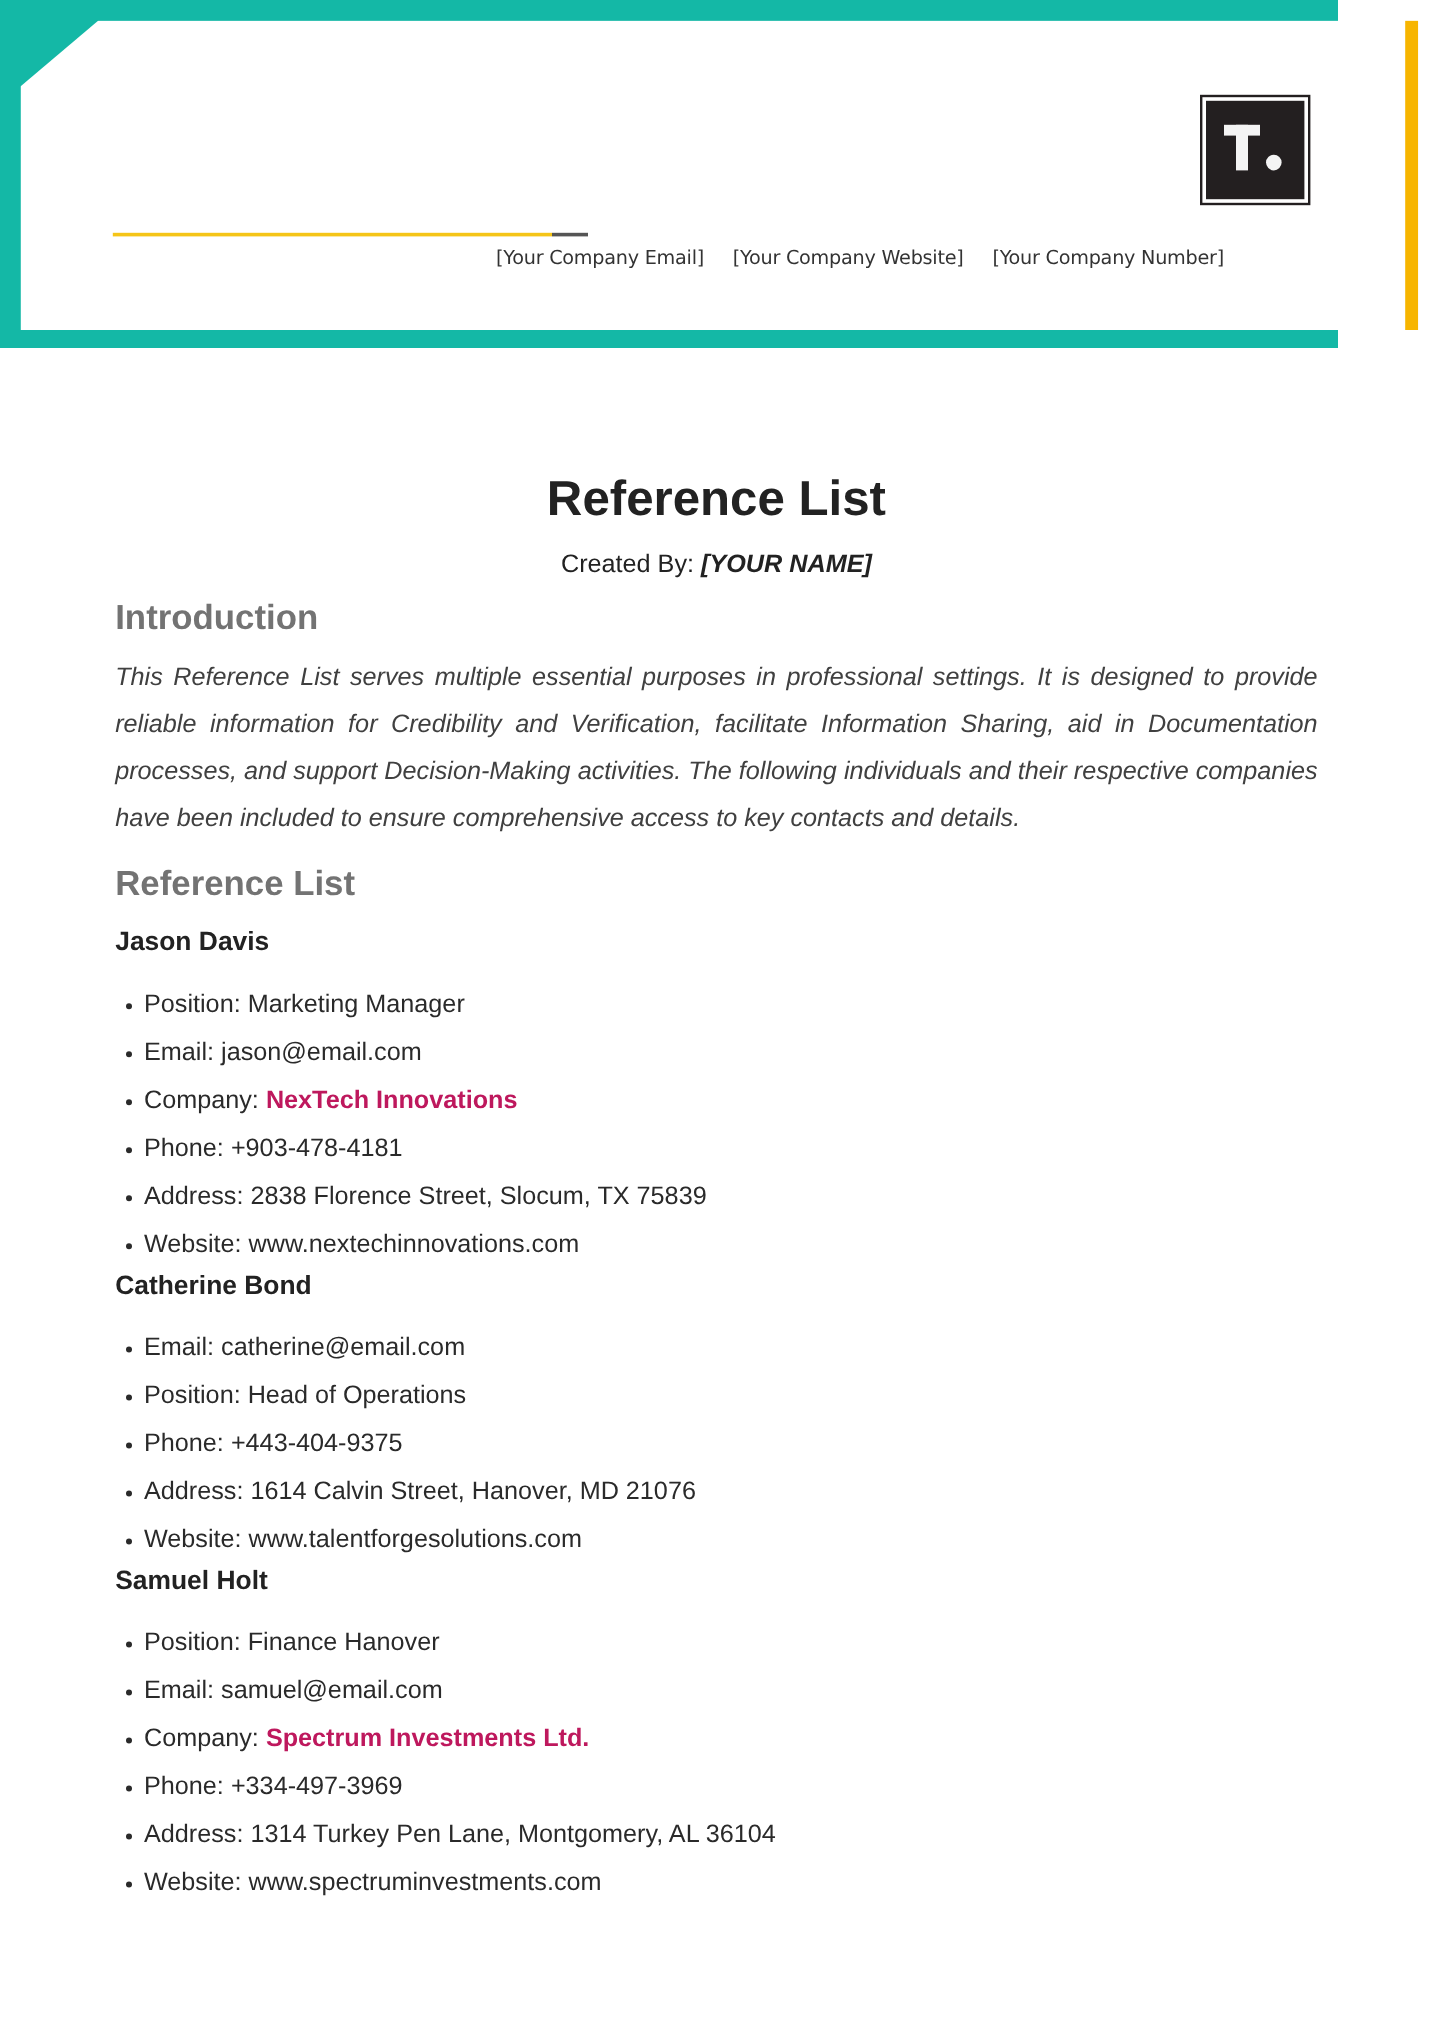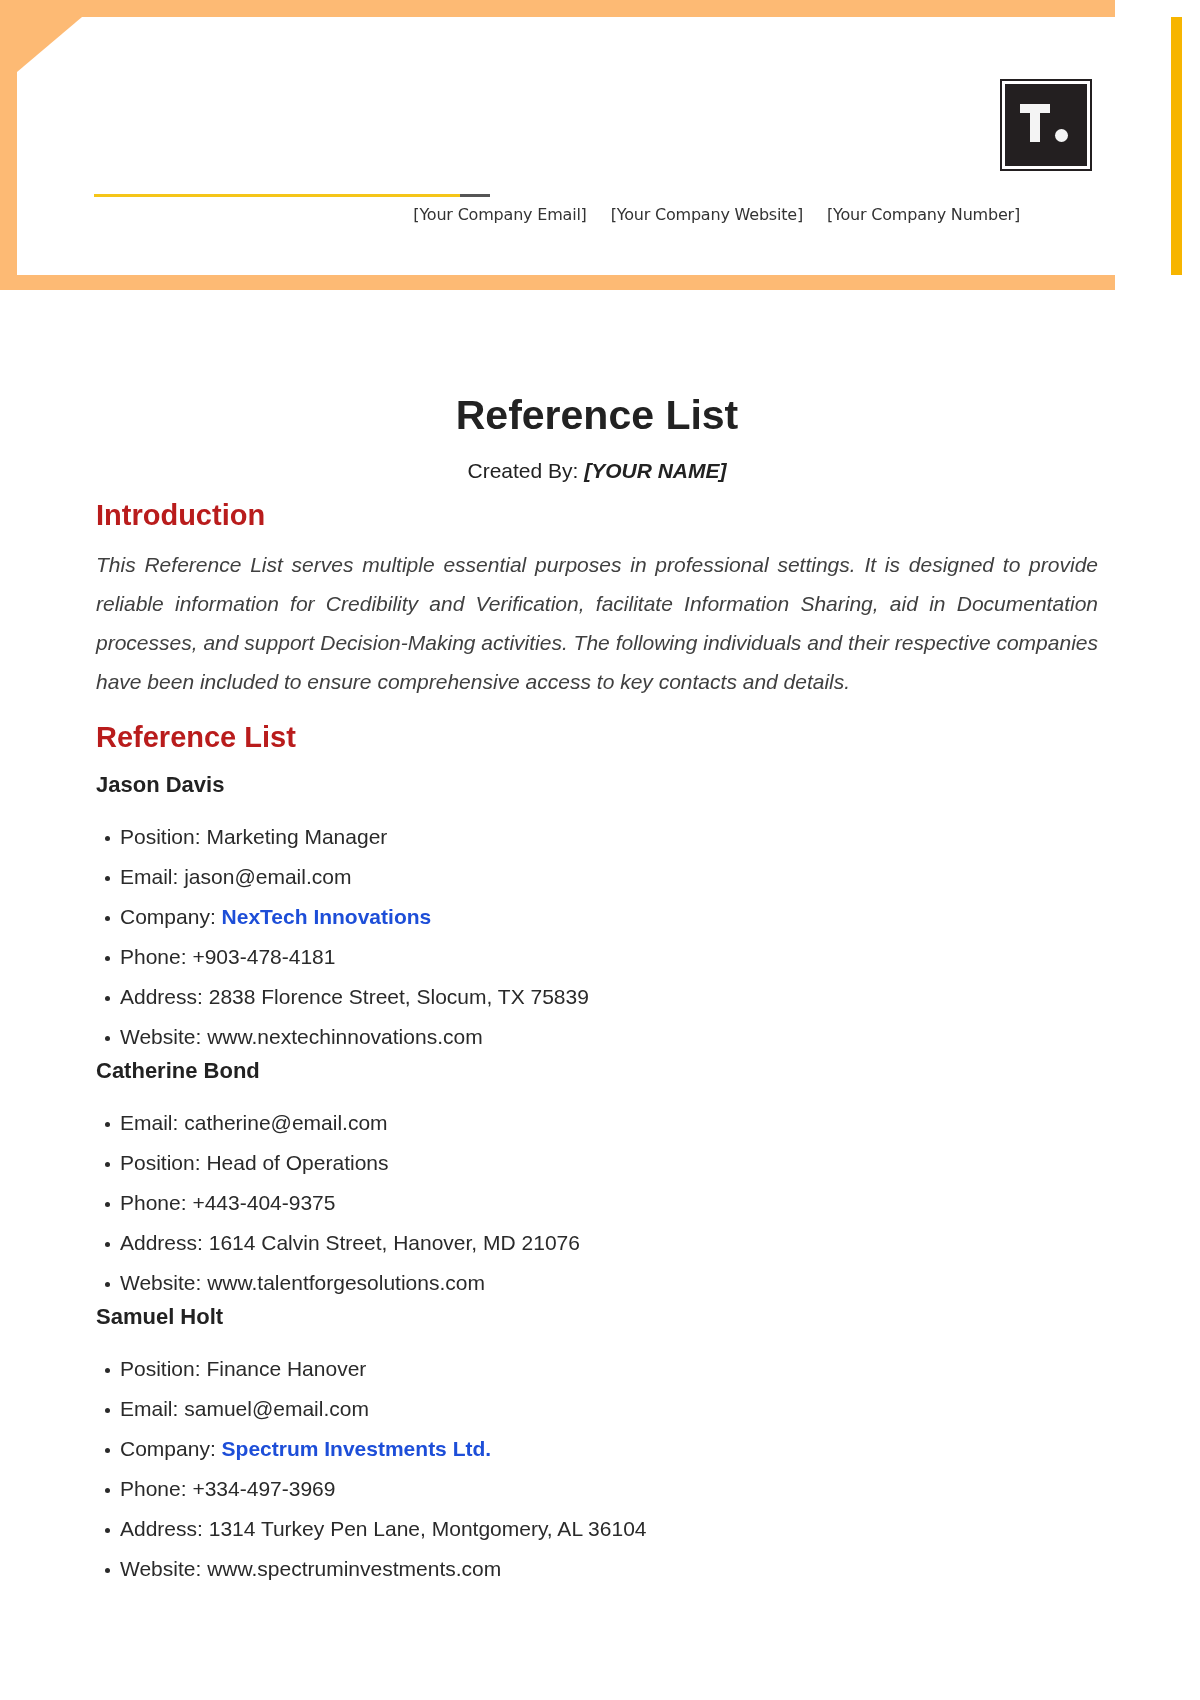--- a/index.html
+++ b/index.html
@@ -1,19 +1,19 @@
 <!DOCTYPE html>
 <html><head>
 <meta charset="utf-8">
 <style>
   html, body { margin: 0; padding: 0; background: #ffffff; }
   body { width: 1200px; height: 1700px; overflow: hidden; position: relative; font-family: "Liberation Sans", sans-serif; color: #222222; }
 
   
-  .header-band { position: absolute; left: 0; top: 0; width: 1115px; height: 290px; background: #fdba74; }
+  .header-band { position: absolute; left: 0; top: 0; width: 1115px; height: 290px; background: #14b8a6; }
   .header-card {
     position: absolute; left: 17px; top: 17px; width: 1165px; height: 258px; background: #ffffff;
     clip-path: polygon(65px 0, 100% 0, 100% 100%, 0 100%, 0 55px);
   }
   .header-accent { position: absolute; right: 0; top: 0; width: 11px; height: 100%; background: #f7b500; }
   .header-line-yellow { position: absolute; left: 77px; top: 177px; width: 366px; height: 3px; background: #f5c518; }
   .header-line-dark { position: absolute; left: 443px; top: 177px; width: 30px; height: 3px; background: #555555; }
   .logo-box {
     position: absolute; left: 983px; top: 62px; width: 92px; height: 92px; background: #ffffff;
     border: 2px solid #231f20; box-sizing: border-box; padding: 3px;
@@ -25,31 +25,31 @@
   .contact-row {
     position: absolute; right: 95px; top: 205px; display: flex; gap: 24px;
     font-family: "DejaVu Sans", sans-serif; font-size: 16px; color: #333333; letter-spacing: -0.2px;
   }
 
   
   .content { position: absolute; left: 96px; top: 390px; width: 1002px; }
   .doc-title { text-align: center; font-size: 41px; font-weight: bold; margin: 0; line-height: 50px; color: #222; }
   .created-by { text-align: center; font-size: 21px; margin-top: 18px; line-height: 26px; }
   .created-by b { font-weight: bold; font-style: italic; }
-  h2 { font-size: 29px; font-weight: bold; margin: 0; color: #b91c1c; }
+  h2 { font-size: 29px; font-weight: bold; margin: 0; color: #737373; }
   .intro-heading { margin-top: 13px; line-height: 36px; }
   .intro-text { font-size: 21px; line-height: 39px; text-align: justify; margin: 12px 0 16px 0; color: #404040; font-style: italic; }
   .list-heading { margin-top: 6px; line-height: 40px; }
   .ref { }
   .ref-name { font-size: 22px; font-weight: bold; line-height: 28px; margin-top: 14px; margin-bottom: 18px; }
   .ref:first-of-type .ref-name { margin-top: 18px; }
   ul.fields { list-style: none; padding: 0; margin: 0; }
   ul.fields li { font-size: 21px; line-height: 40px; position: relative; padding-left: 24px; color: #2a2a2a; }
   ul.fields li::before { content: ""; position: absolute; left: 9px; top: 19px; width: 5px; height: 5px; border-radius: 50%; background: #2a2a2a; }
-  ul.fields li b { font-weight: bold; color: #1d4ed8; }
+  ul.fields li b { font-weight: bold; color: #be185d; }
   .ref + .ref .ref-name { margin-top: 0; }
 </style>
 </head>
 <body>
 
 <div class="header-band">
   <div class="header-card">
     <div class="header-accent"></div>
     <div class="header-line-yellow"></div>
     <div class="header-line-dark"></div>

